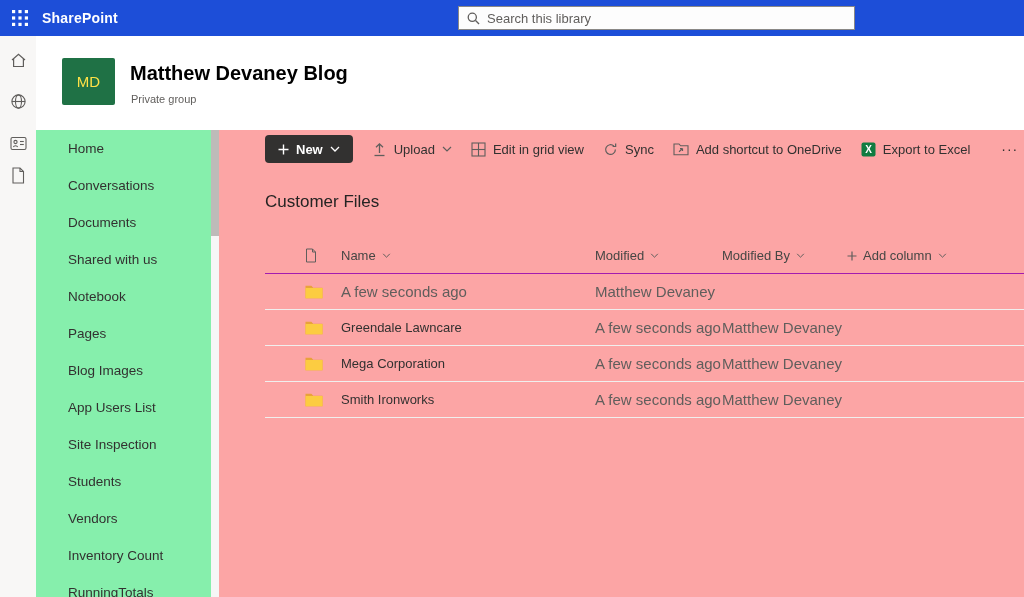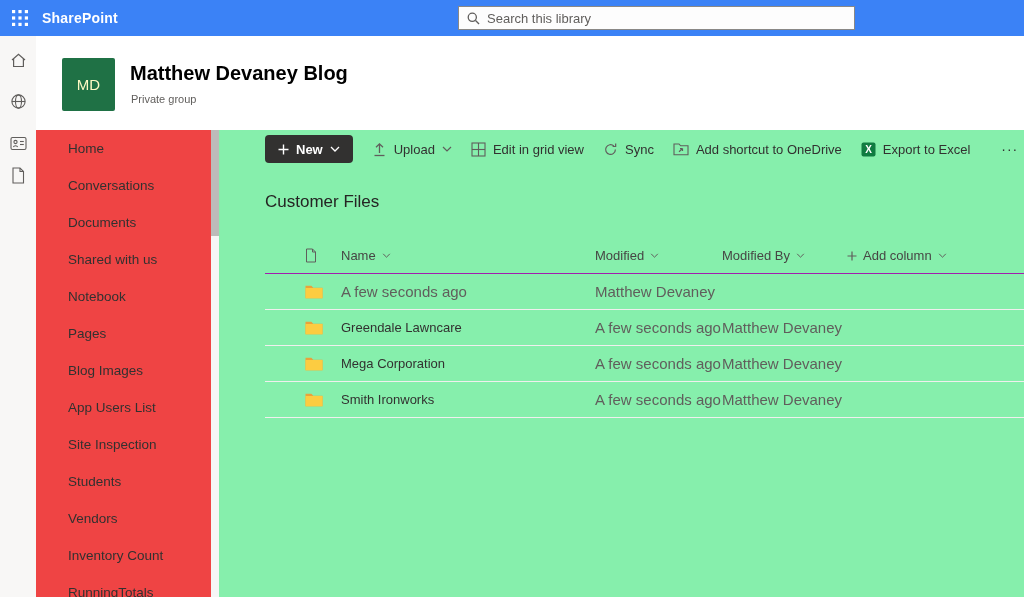--- a/index.html
+++ b/index.html
@@ -1,48 +1,48 @@
 <!DOCTYPE html>
 <html><head>
 <meta charset="utf-8">
 <style>
   * { margin:0; padding:0; box-sizing:border-box; }
   html,body { width:1024px; height:597px; overflow:hidden; }
   body { font-family:"Liberation Sans", sans-serif; background:#ffffff; color:#323130; position:relative; }
 
   
-  .topbar { position:absolute; left:0; top:0; width:1024px; height:36px; background:#3b82f6; display:flex; align-items:center; z-index:10; }
+  .topbar { position:absolute; left:0; top:0; width:1024px; height:36px; background:#1d4ed8; display:flex; align-items:center; z-index:10; }
   .waffle-btn { width:40px; height:36px; display:flex; align-items:center; justify-content:center; cursor:pointer; }
   .app-name { color:#fff; font-weight:bold; font-size:14px; margin-left:2px; letter-spacing:0.2px; }
   .searchbox { position:absolute; left:458px; top:6px; width:397px; height:24px; background:#fdfdfd; border:1px solid #8a8886; display:flex; align-items:center; padding:0 8px; gap:7px; }
   .searchbox input { border:none; outline:none; background:transparent; flex:1; font-size:13px; color:#323130; font-family:"Liberation Sans", sans-serif; }
   .searchbox input::placeholder { color:#605e5c; }
 
   
   .left-rail { position:absolute; left:0; top:36px; width:36px; height:561px; background:#f8f7f6; display:flex; flex-direction:column; align-items:center; }
   .rail-icon { width:32px; height:32px; display:flex; align-items:center; justify-content:center; cursor:pointer; }
   .rail-icon.r1 { margin-top:8px; }
   .rail-icon.r2 { margin-top:9px; }
   .rail-icon.r3 { margin-top:10px; }
   .rail-icon.r4 { margin-top:0px; }
 
   
   .site-header { position:absolute; left:36px; top:36px; right:0; height:94px; background:#fff; }
-  .site-avatar { position:absolute; left:26px; top:22px; width:53px; height:53px; background:#1f7145; color:#fef9c3; display:flex; align-items:center; justify-content:center; font-size:15px; border-radius:2px; cursor:pointer; }
+  .site-avatar { position:absolute; left:26px; top:22px; width:53px; height:47px; background:#1f7145; color:#fde047; display:flex; align-items:center; justify-content:center; font-size:15px; border-radius:2px; cursor:pointer; }
   .site-title { position:absolute; left:94px; top:26px; font-size:20px; font-weight:bold; color:#000000; }
   .site-subtitle { position:absolute; left:95px; top:57px; font-size:11px; color:#605e5c; }
 
   
-  .sidebar { position:absolute; left:36px; top:130px; width:175px; bottom:0; background:#ef4444; overflow:hidden; }
+  .sidebar { position:absolute; left:36px; top:130px; width:175px; bottom:0; background:#86efac; overflow:hidden; }
   .nav-item { height:37px; display:flex; align-items:center; padding-left:32px; font-size:13.5px; color:#323130; cursor:pointer; white-space:nowrap; }
   .side-scroll { position:absolute; left:211px; top:130px; width:8px; bottom:0; background:#f6f6f6; }
   .side-scroll .thumb { position:absolute; left:0; top:0; width:8px; height:106px; background:#bdbbb9; }
 
   
-  .main { position:absolute; left:219px; top:130px; right:0; bottom:0; background:#86efac; }
+  .main { position:absolute; left:219px; top:130px; right:0; bottom:0; background:#fca5a5; }
 
   .commandbar { position:absolute; left:46px; top:2px; right:10px; height:34px; display:flex; align-items:center; gap:19px; }
   .new-btn { background:#323130; color:#fff; height:28px; border-radius:4px; display:flex; align-items:center; gap:7px; padding:0 13px; font-size:13px; font-weight:bold; cursor:pointer; }
   .cmd { display:flex; align-items:center; gap:7px; font-size:13px; color:#323130; cursor:pointer; white-space:nowrap; }
   .more-btn { font-size:14px; color:#323130; letter-spacing:1px; cursor:pointer; padding:0 6px; margin-left:6px; }
 
   .lib-title { position:absolute; left:46px; top:62px; font-size:17px; font-weight:normal; color:#252423; }
 
   
   .table { position:absolute; left:46px; top:108px; right:0; }

